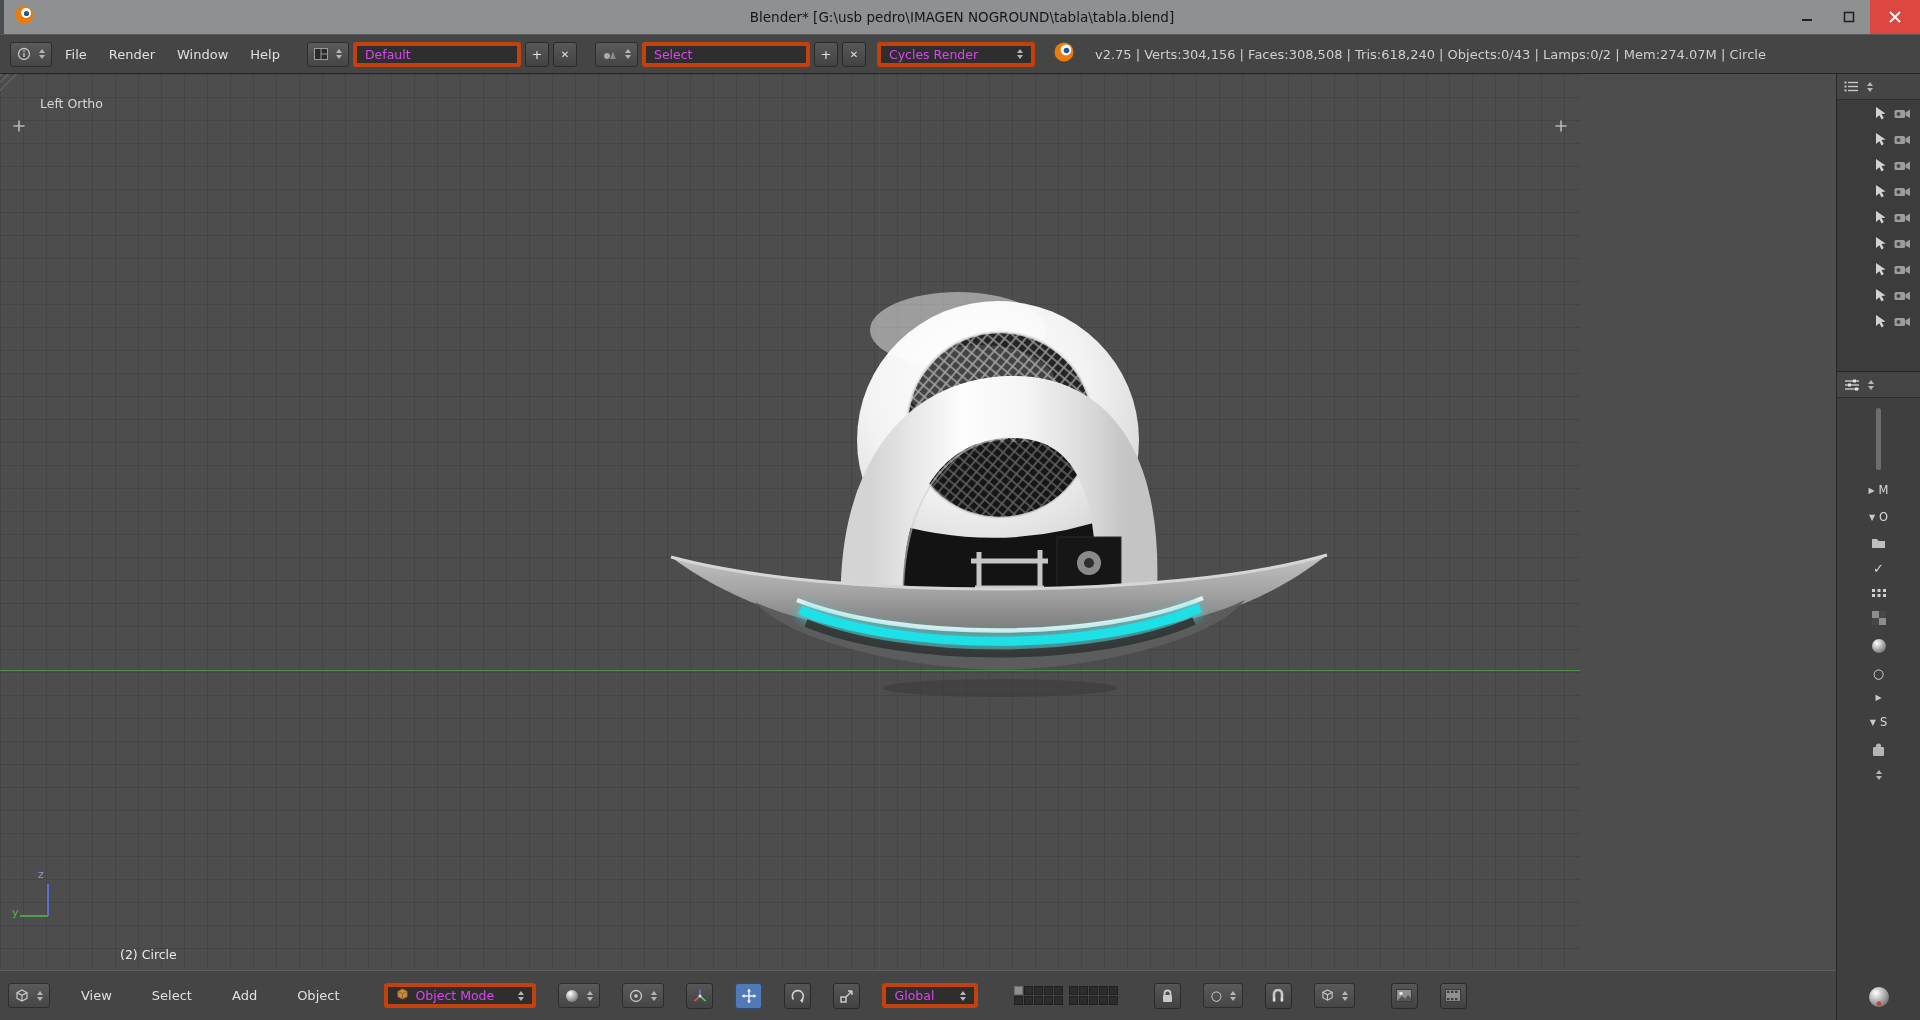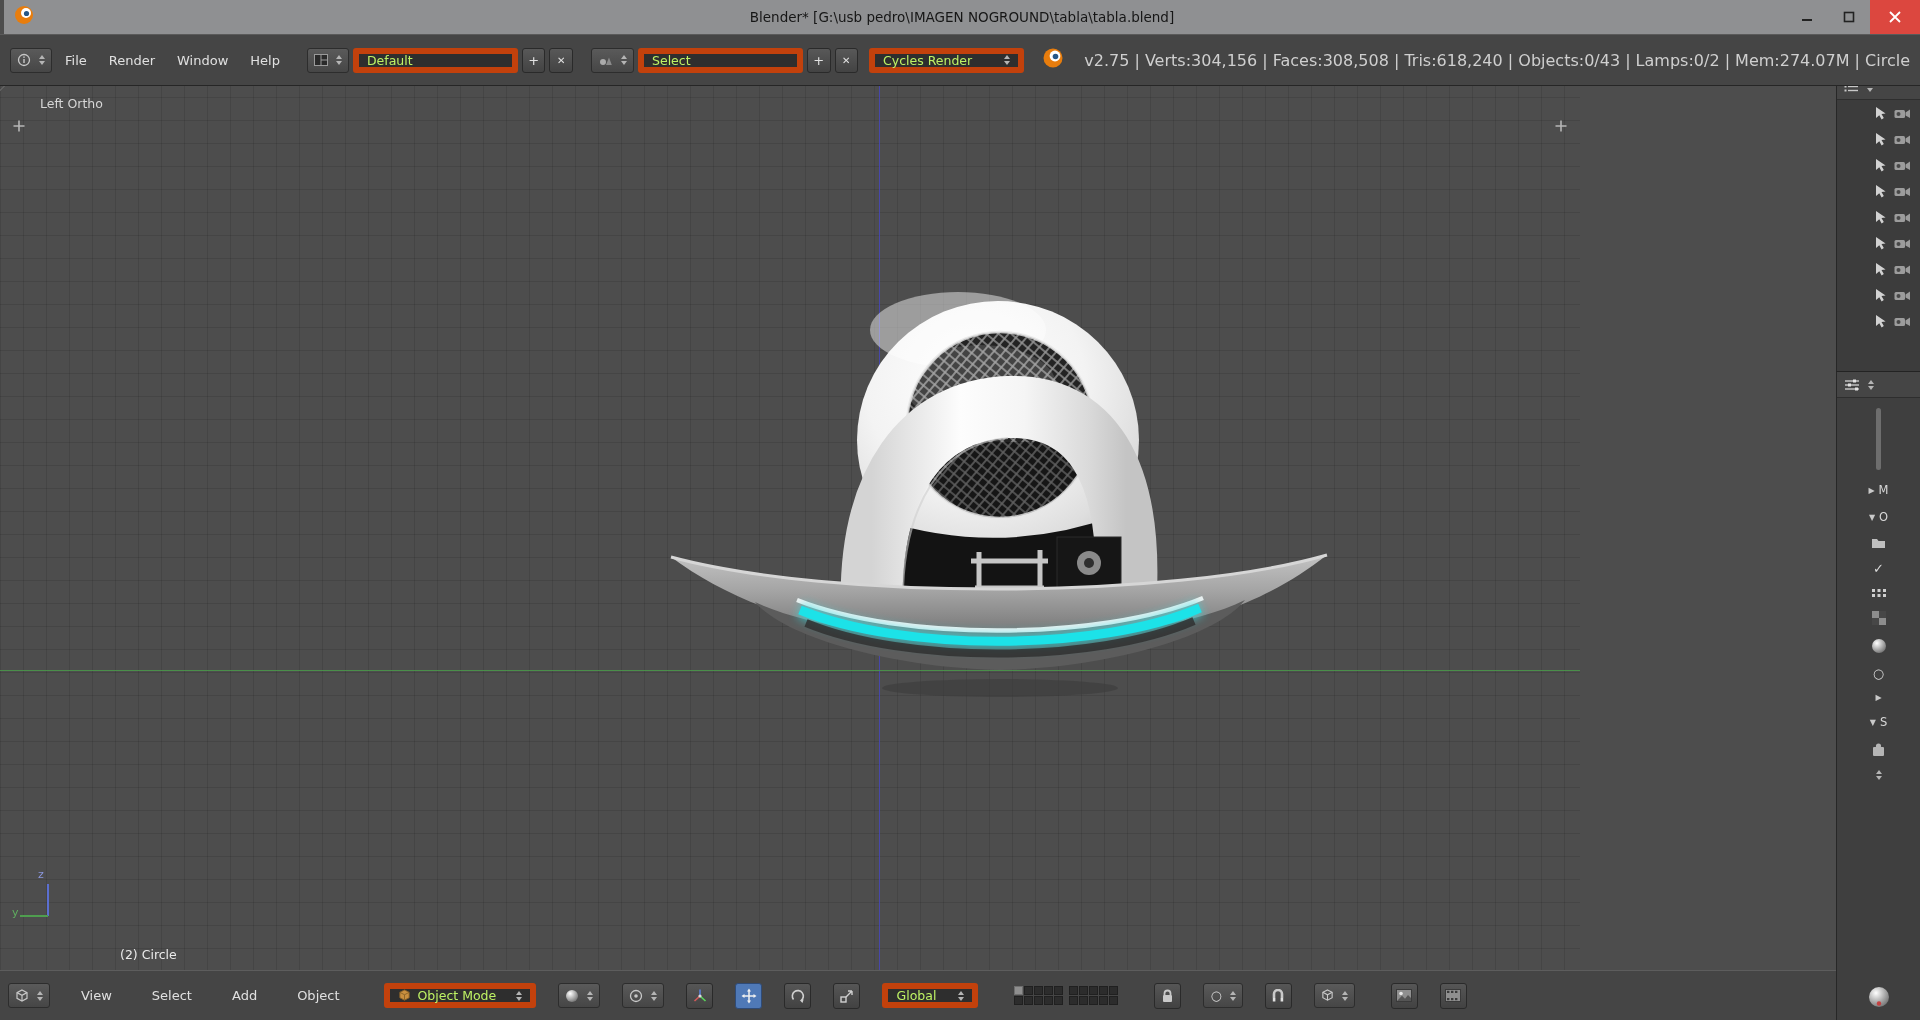--- a/index.html
+++ b/index.html
@@ -9,35 +9,35 @@
 
   
   .titlebar { position:absolute; top:0; left:4px; right:0; height:34px; background:#8f9092;
               display:flex; align-items:center; padding-left:10px; z-index:30; }
   .title { position:absolute; left:0; right:0; text-align:center; color:#161616; font-size:13.5px; }
   .win-controls { margin-left:auto; display:flex; height:100%; z-index:2; }
   .win-btn { width:42px; display:flex; align-items:center; justify-content:center; cursor:default; }
   .win-btn.close { width:50px; background:#dc473f; }
 
   
-  .infobar { position:absolute; top:34px; left:0; right:0; height:52px; background:#454545;
+  .infobar { position:absolute; top:34px; left:0; right:0; height:40px; background:#454545;
              border-top:1px solid #5a5a5a; border-bottom:1px solid #262626;
              display:flex; align-items:center; gap:4px; padding:0 10px; z-index:20; }
   .bottombar { position:absolute; left:0; bottom:0; width:1836px; height:50px; background:#454545;
                border-top:1px solid #5d5d5d; display:flex; align-items:center; gap:22px; padding:8px 8px; z-index:20; }
   .menu { padding:4px 9px; font-size:13px; color:#e0e0e0; border-radius:3px; }
   .btn { display:inline-flex; align-items:center; gap:4px; background:linear-gradient(#5a5a5a,#464646);
          border:1px solid #2d2d2d; border-radius:3px; height:25px; padding:0 6px; }
-  .field { display:inline-flex; align-items:center; gap:6px; background:#2e2e2e; border:6px solid #c2410c;
-           border-radius:3px; height:25px; padding:0 8px; font-size:12.5px; color:#bef264; }
+  .field { display:inline-flex; align-items:center; gap:6px; background:#2e2e2e; border:4px solid #c2410c;
+           border-radius:3px; height:25px; padding:0 8px; font-size:12.5px; color:#d946ef; }
   .sq-btn { width:24px; height:25px; display:inline-flex; align-items:center; justify-content:center;
             background:linear-gradient(#585858,#434343); border:1px solid #2a2a2a; border-radius:3px;
             color:#e2e2e2; font-size:13px; }
   .mlS{} .mlM{margin-left:14px} .mlL{margin-left:7px}
-  .stats { font-size:16px; color:#cfcfcf; margin-left:16px; white-space:nowrap; }
+  .stats { font-size:13px; color:#cfcfcf; margin-left:16px; white-space:nowrap; }
 
   
   .dd { display:inline-flex; flex-direction:column; gap:2px; margin-left:4px; }
   .dd i { width:0; height:0; border-left:3.5px solid transparent; border-right:3.5px solid transparent; display:block; }
   .dd i.up { border-bottom:4px solid #b5b5b5; }
   .dd i.dn { border-top:4px solid #b5b5b5; }
 
   
   .viewport { position:absolute; top:74px; left:0; width:1580px; height:904px; background:#4d4d4d;
       background-image:
@@ -490,21 +490,21 @@
           <i class="up"></i>
           <i class="dn"></i>
         </span>
     </div>
     <span class="menu">View</span>
     <span class="menu">Select</span>
     <span class="menu">Add</span>
     <span class="menu">Object</span>
 
     <div class="field mlM" style="width:152px; justify-content:space-between">
-      <span style="display:inline-flex;align-items:center;gap:6px">
+      <span style="display:inline-flex;gap:6px">
         <svg width="13" height="13" viewBox="0 0 14 14">
             <path d="M7,1 12,3.6 12,9.4 7,12 2,9.4 2,3.6 Z" fill="#c98f3f" stroke="#8a6227" stroke-width="1"></path>
             <path d="M2,3.6 7,6.2 12,3.6 M7,6.2 V12" fill="none" stroke="#8a6227" stroke-width="1"></path>
           </svg>
         <span>Object Mode</span>
       </span>
       <span class="dd">
           <i class="up"></i>
           <i class="dn"></i>
         </span>

